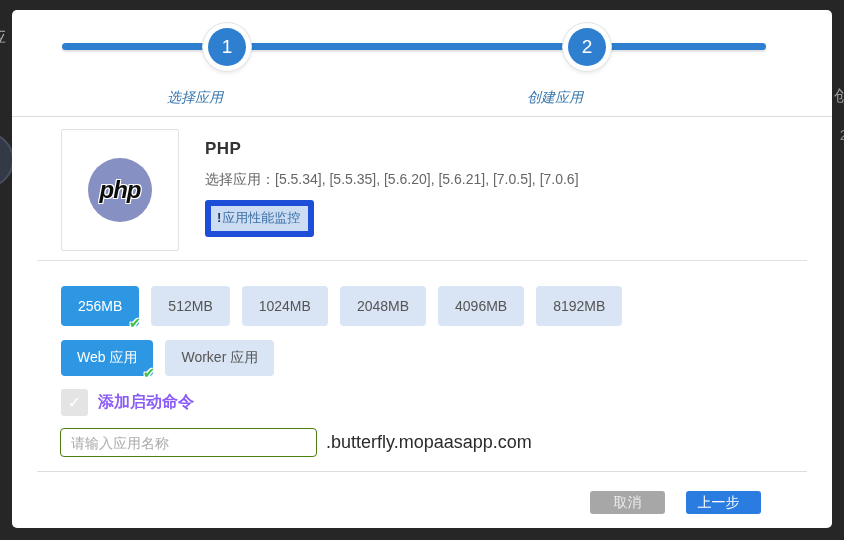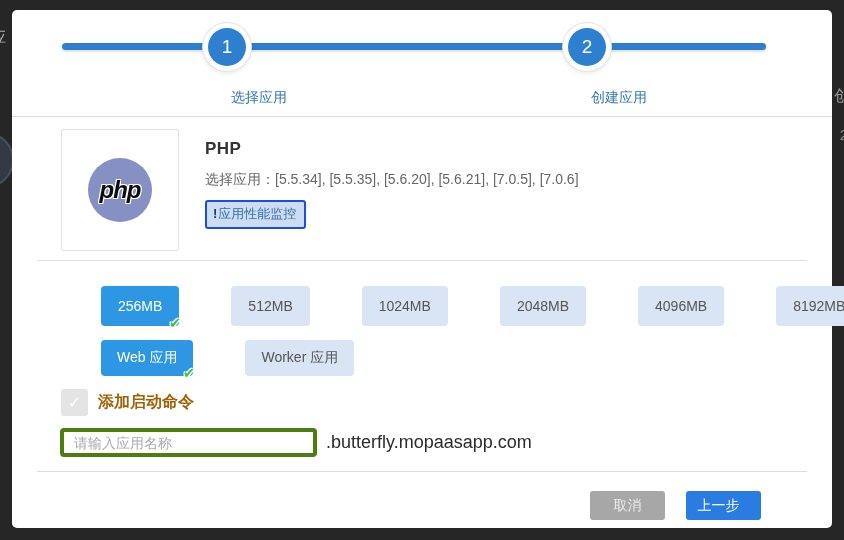--- a/index.html
+++ b/index.html
@@ -31,22 +31,22 @@
   }
   .step-node { position:absolute; top:13px; width:48px; height:48px; text-align:center; }
   .step-node-1 { left:191px; }
   .step-node-2 { left:551px; }
   .step-circle {
     width:38px; height:38px; margin:5px auto 0; border-radius:50%;
     background:#2e7fd0; color:#fff; font-size:19px; line-height:38px;
     box-shadow:0 0 0 5px #ffffff, 0 0 0 6px #e3e3e3, 0 2px 5px 5px rgba(0,0,0,0.10);
   }
   .step-label {
-    position:absolute; top:79px; width:120px; text-align:right;
-    color:#3676ad; font-size:14px;
+    position:absolute; top:79px; width:120px; text-align:left;
+    color:#3676ad; font-size:14px;font-style:italic;
   }
   .step-label-1 { left:155px; }
   .step-label-2 { left:515px; }
   
   .app-section { position:relative; height:143px; }
   .app-card {
     position:absolute; left:49px; top:12px; width:118px; height:122px;
     background:#fff; border:1px solid #e2e2e2; border-radius:2px;
     display:flex; align-items:center; justify-content:center;
   }
@@ -55,65 +55,64 @@
     display:flex; align-items:center; justify-content:center;
     color:#0c0c0c; font-size:24px; font-weight:bold; font-style:italic;
     letter-spacing:-1px;
     text-shadow:-1px -1px 0 #fff, 1px -1px 0 #fff, -1px 1px 0 #fff, 1px 1px 0 #fff;
   }
   .app-info { position:absolute; left:193px; top:22px; }
   .app-title { font-size:17px; color:#333; font-weight:bold; letter-spacing:0.5px; }
   .app-versions { margin-top:12px; font-size:14px; color:#666; }
   .app-tag {
     display:inline-block; margin-top:11px; padding:3px 8px 4px 6px;
-    background:#ccddf3; border:2px solid #1d4ed8; border-radius:3px;
+    background:#ccddf3; border:6px solid #1d4ed8; border-radius:3px;
     color:#3c70a4; font-size:13px;
   }
   .app-tag .excl { color:#23355c; font-weight:bold; margin-right:1px; }
   .divider { border-top:1px solid #e0e0e0; margin:0 25px; }
   
   .opt-row { display:flex; margin-left:49px; gap:12px; }
   .mem-row { margin-top:25px; }
   .type-row { margin-top:14px; }
   .opt-btn {
     position:relative; height:40px; padding:0 17px; border-radius:4px;
     background:#d9e4f4; color:#555; font-size:14px; border:none;
     display:flex; align-items:center; cursor:pointer;
     font-family:inherit;
-    margin-left:40px;
   }
   .opt-btn.selected { background:#2e97e3; color:#fff; }
   .type-row .opt-btn { height:36px; padding:0 16px; }
   .check-badge {
     position:absolute; right:-2px; bottom:-6px; color:#3fc24e;
     font-size:15px; font-weight:bold;
     text-shadow:-1px -1px 0 #fff, 1px -1px 0 #fff, -1px 1px 0 #fff, 1px 1px 0 #fff;
   }
   
   .startup-row { display:flex; align-items:center; margin:13px 0 0 49px; }
   .checkbox {
     width:27px; height:27px; background:#e4e4e4; border-radius:3px;
     display:flex; align-items:center; justify-content:center;
     color:#fff; font-size:16px; font-weight:bold;
   }
-  .startup-label { margin-left:10px; color:#a16207; font-size:16px; font-weight:bold; }
+  .startup-label { margin-left:10px; color:#8b5cf6; font-size:16px; font-weight:bold; }
   
   .name-row { display:flex; align-items:center; margin:12px 0 0 48px; }
   .name-input {
-    width:257px; height:29px; border:4px solid #4d7c0f; border-radius:4px;
+    width:257px; height:29px; border:1px solid #4d7c0f; border-radius:4px;
     padding:0 10px; font-size:14px; color:#333; outline:none;
     font-family:inherit;
   }
   .name-input::placeholder { color:#aaa; }
   .domain-suffix { margin-left:9px; font-size:18px; color:#2b2b2b; }
   
   .footer-divider { border-top:1px solid #ddd; margin:14px 25px 0 25px; }
   .footer { display:flex; justify-content:flex-end; gap:21px; padding:19px 71px 0 0; }
   .btn {
-    height:29px; min-width:75px; padding:0 20px; border:none; border-radius:3px;
+    height:23px; min-width:75px; padding:0 20px; border:none; border-radius:3px;
     font-size:14px; color:#fff; cursor:pointer; font-family:inherit;
   }
   .btn-cancel { background:#a7a7a7; color:#ececec; }
   .btn-blue { background:#2a7ce1;padding-left:10px; }
 </style>
 </head>
 <body>
 
 <div class="bg-layer">
   <span class="bg-frag bg-frag-tl">应</span>

